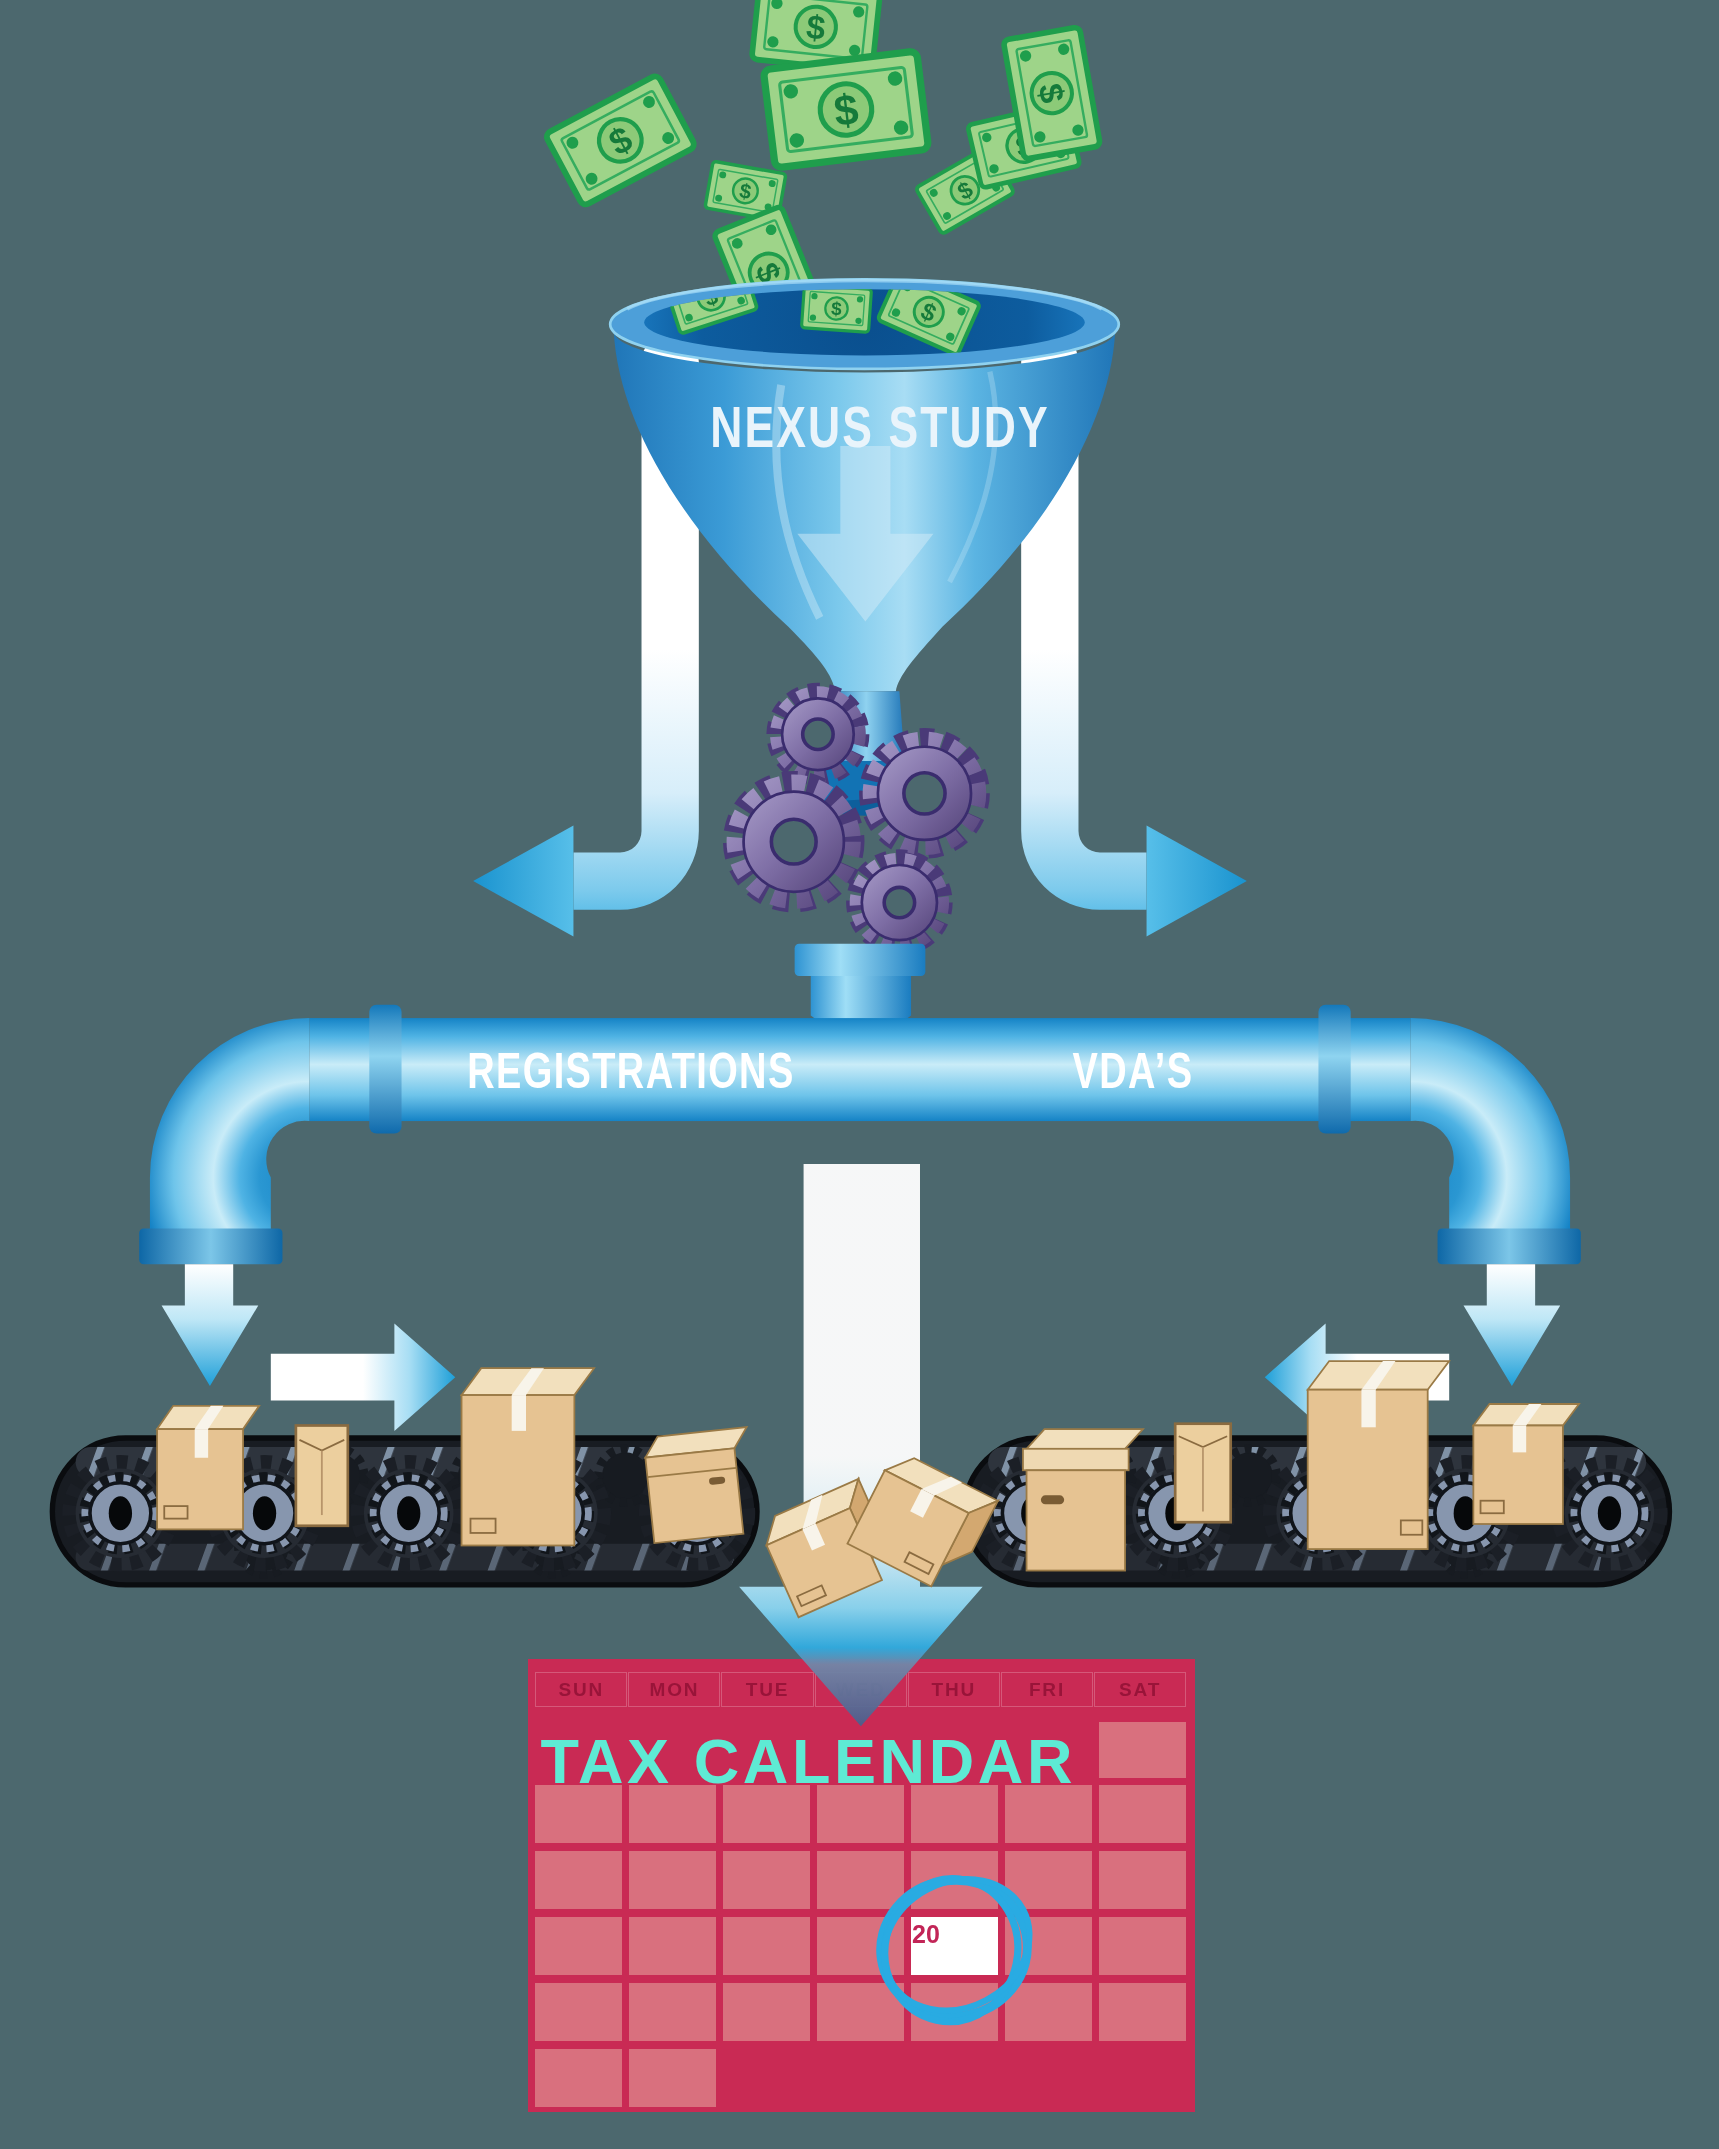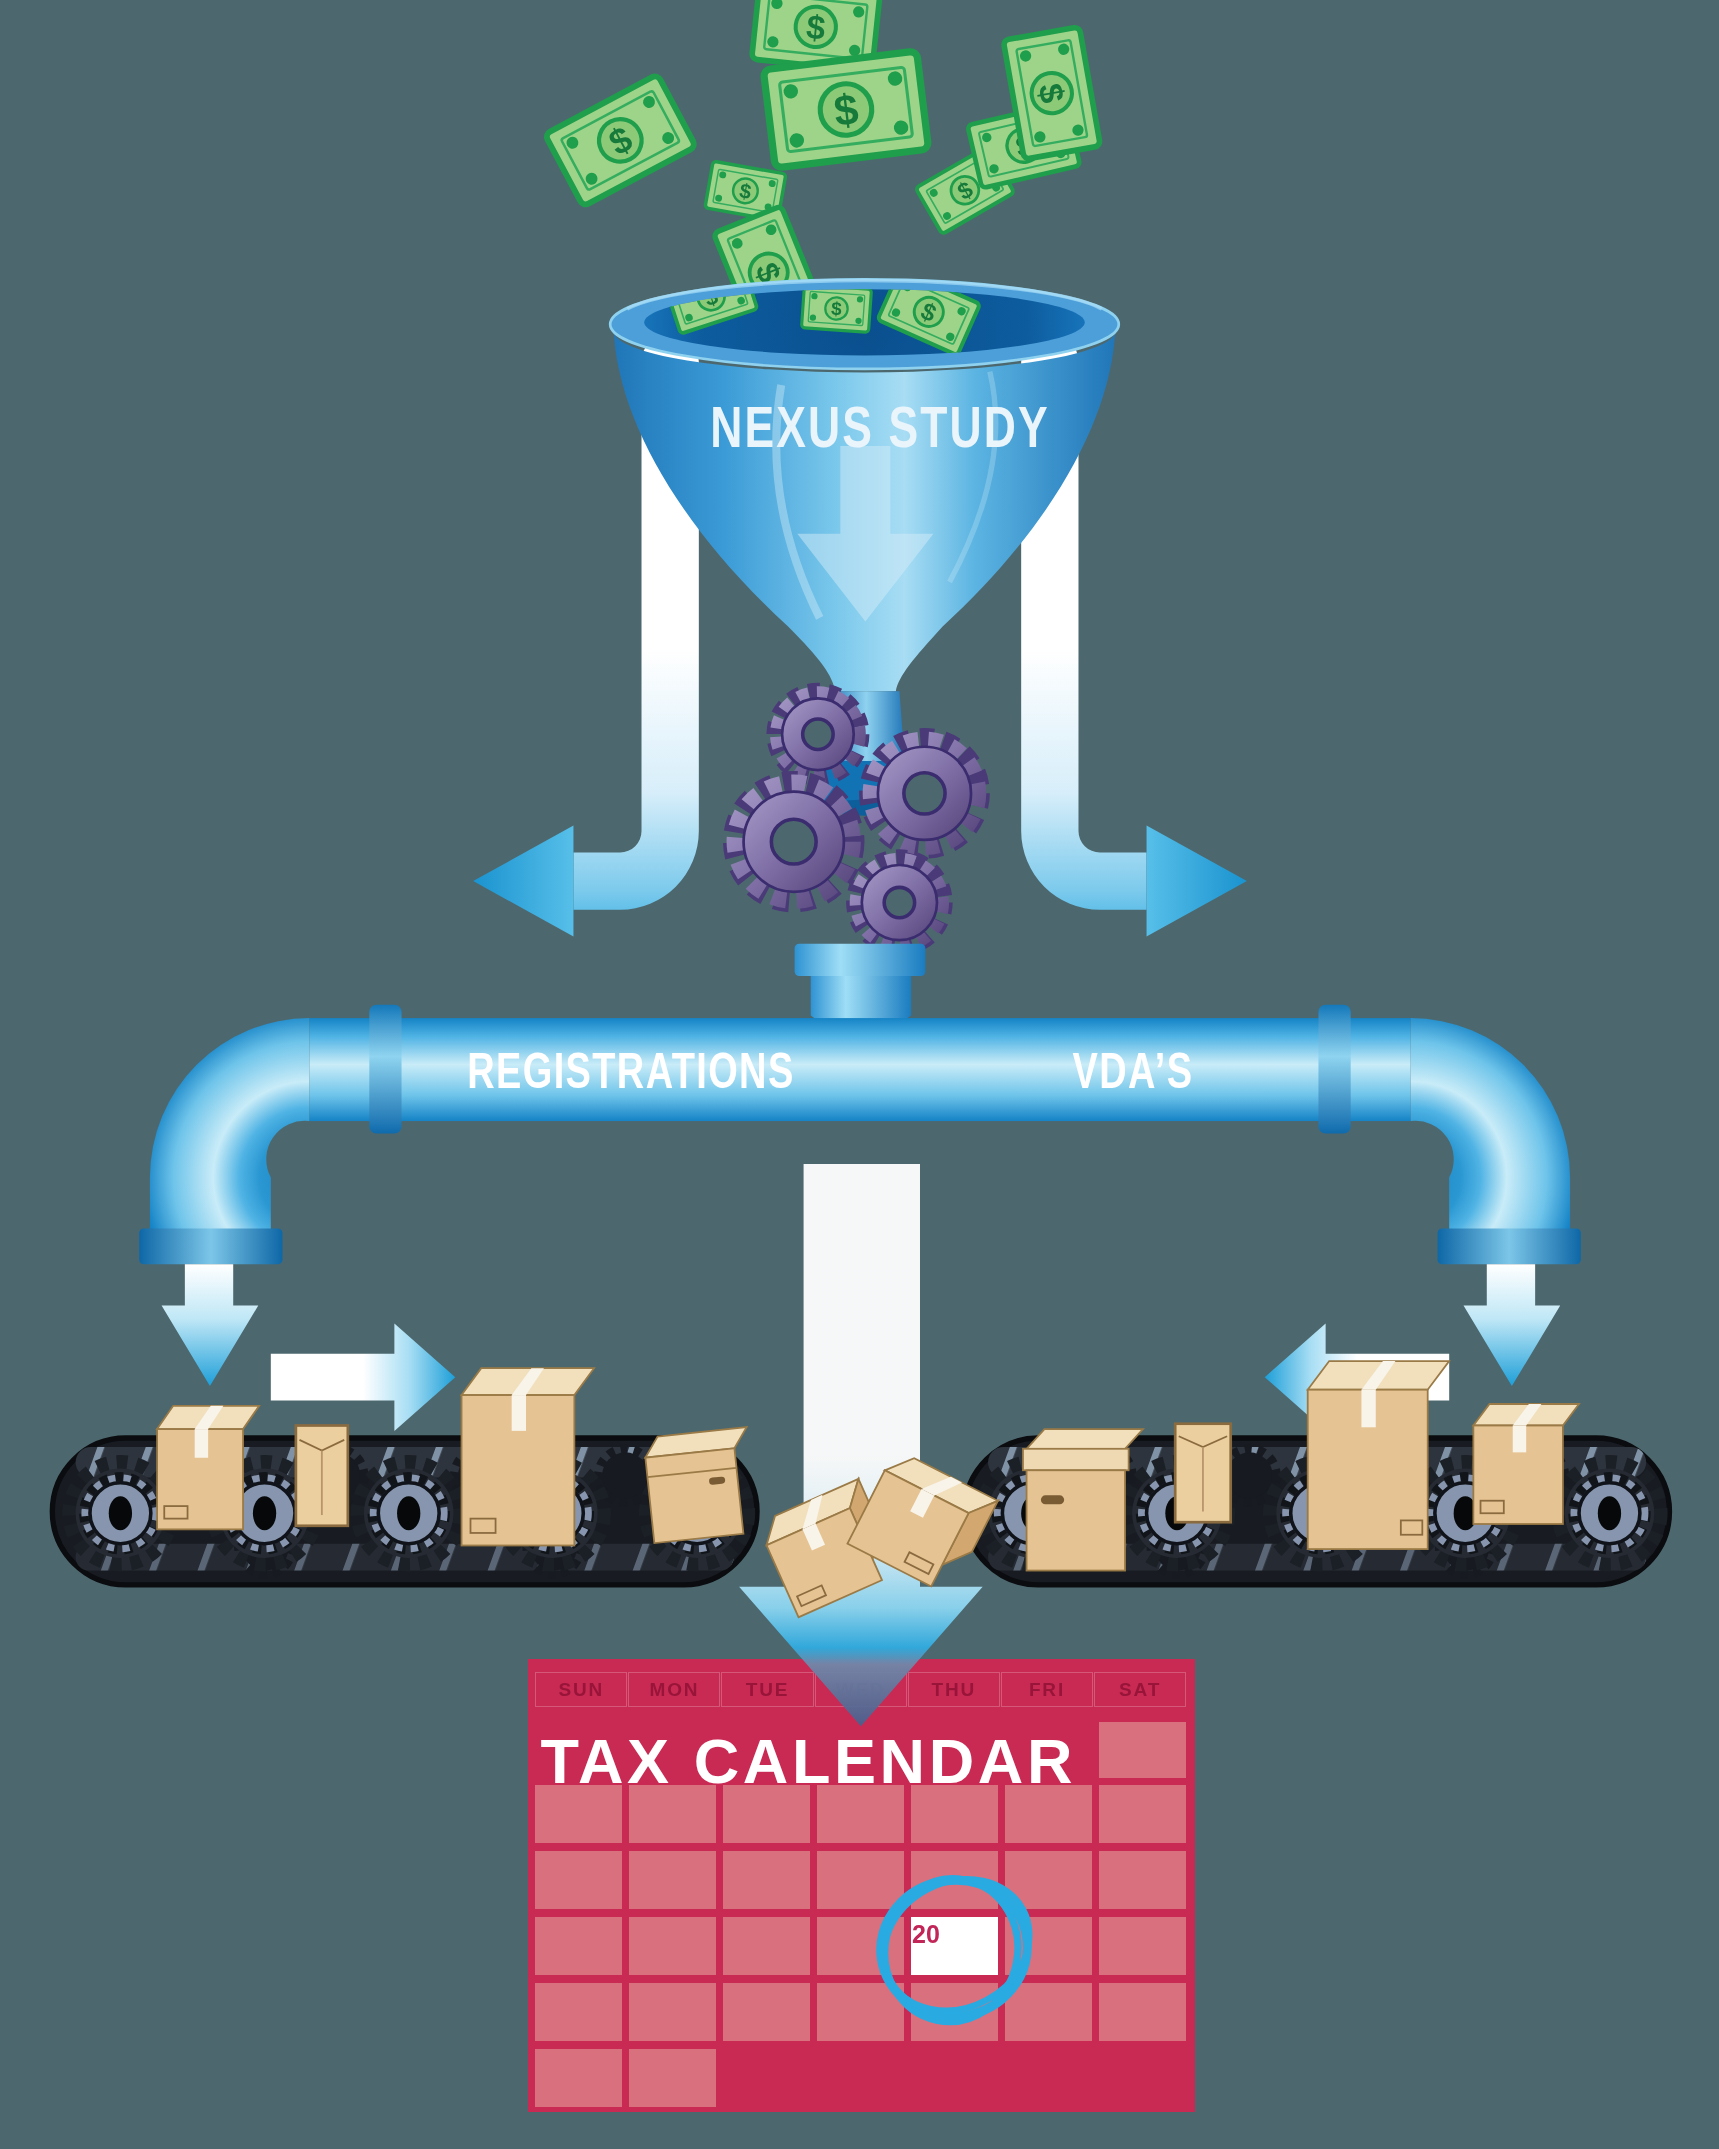--- a/index.html
+++ b/index.html
@@ -19,21 +19,21 @@
 
   
   #calendar{position:absolute;left:528px;top:1659px;width:667px;height:453px;
             background:#c92a54;z-index:3;}
   #calendar-day-row{position:absolute;left:7.2px;top:13.4px;width:651px;height:35px;
             display:flex;gap:1px;}
   .daycell{flex:1;border:1.8px solid rgba(255,255,255,0.22);box-sizing:border-box;
             display:flex;align-items:center;justify-content:center;}
   .daycell span{font-size:19px;font-weight:bold;letter-spacing:1.8px;color:rgba(140,14,50,0.78);}
   #calendar-title{position:absolute;left:12.5px;top:66px;font-size:63px;font-weight:bold;
-            letter-spacing:3.6px;color:#ffffff;white-space:nowrap;}
+            letter-spacing:3.6px;color:#5eead4;white-space:nowrap;}
   #sat-cell{position:absolute;left:571px;top:63px;width:87px;height:56px;background:#d9707e;}
   .gcell{position:absolute;width:87px;background:#d9707e;}
   #highlight-cell{position:absolute;left:383px;top:258px;width:87px;height:58px;
             background:#ffffff;z-index:5;}
   #highlight-date{position:absolute;left:1px;top:2.7px;font-size:25px;font-weight:bold;color:#c22557;}
 </style>
 </head>
 <body>
 
 <div class="scene">

